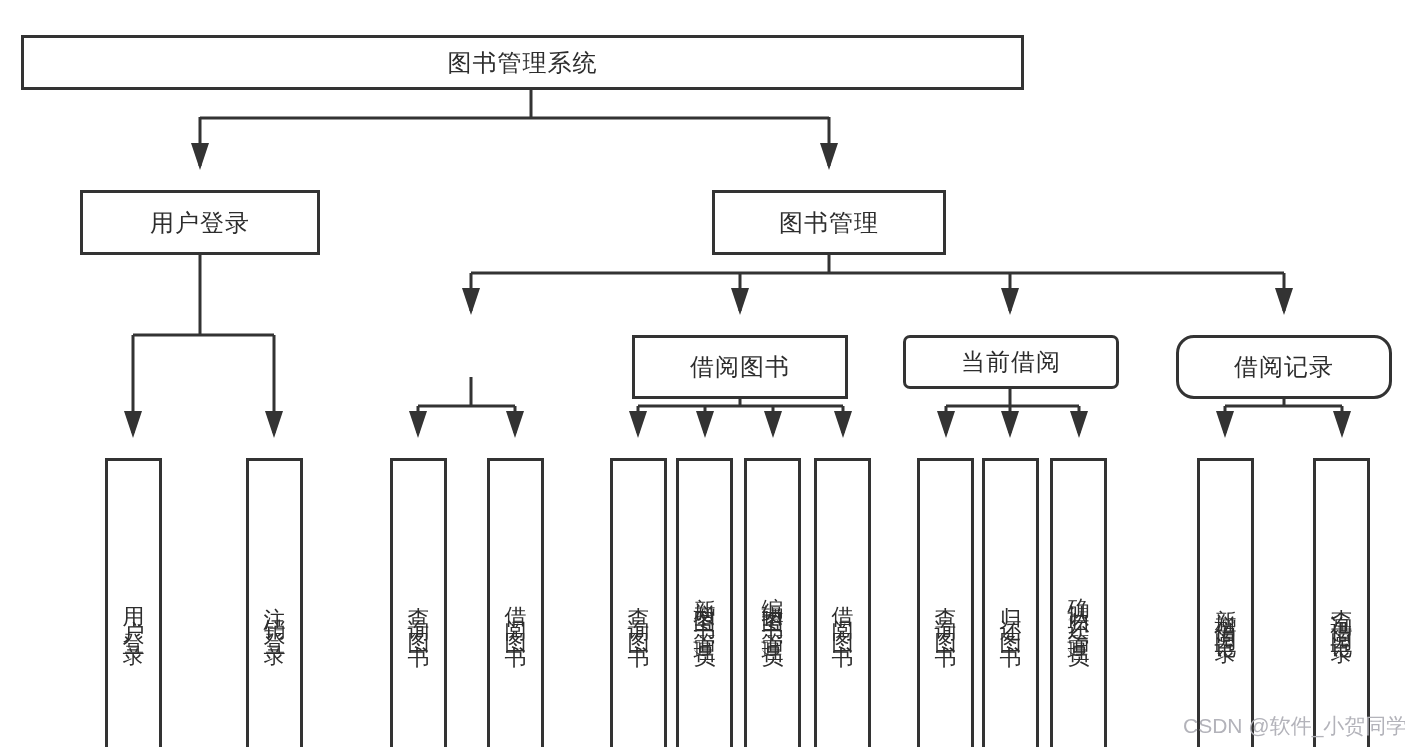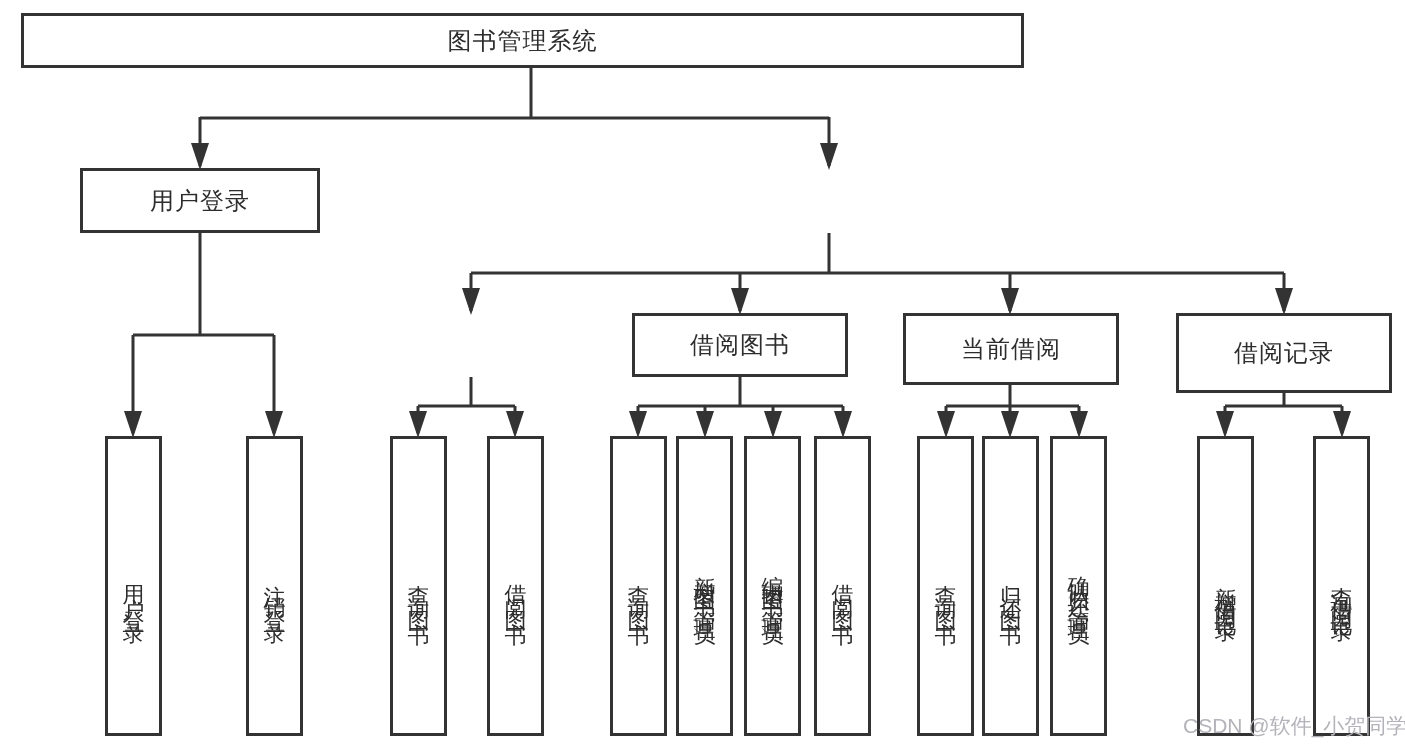--- a/index.html
+++ b/index.html
@@ -37,20 +37,21 @@
     stroke:none;
   }
   .box{
     position:absolute;
     background:var(--background);
     border:3px solid var(--line);
     display:flex;
     align-items:center;
     justify-content:center;
     z-index:1;
+    margin-top:22px;
   }
   .box .label{
     font-size:24px;
     letter-spacing:1px;
     color:var(--text);
     white-space:nowrap;
   }
   .leaf{
     top:436px;
     width:57px;
@@ -126,28 +127,31 @@
     <polygon class="arrow" points="1333,411 1351,411 1342,438"></polygon>
   </svg>
 
   <div class="box" style="left:21px;top:13px;width:1003px;height:55px;">
     <span class="label">图书管理系统</span>
   </div>
 
   <div class="box" style="left:80px;top:168px;width:240px;height:65px;">
     <span class="label">用户登录</span>
   </div>
+  <div class="box" style="left:712px;top:168px;width:234px;height:65px;">
+    <span class="label">图书管理</span>
+  </div>
 
   <div class="box" style="left:632px;top:313px;width:216px;height:64px;">
     <span class="label">借阅图书</span>
   </div>
-  <div class="box" style="left:903px;top:313px;width:216px;height:72px;">
+  <div class="box" style="left:903px;top:313px;width:216px;height:54px;border-radius:7px;">
     <span class="label">当前借阅</span>
   </div>
-  <div class="box" style="left:1176px;top:313px;width:216px;height:80px;">
+  <div class="box" style="left:1176px;top:313px;width:216px;height:64px;border-radius:18px;">
     <span class="label">借阅记录</span>
   </div>
 
   <div class="box leaf" style="left:105px;">
     <span class="vtext">用户登录</span>
   </div>
   <div class="box leaf" style="left:246px;">
     <span class="vtext">注销登录</span>
   </div>
 

